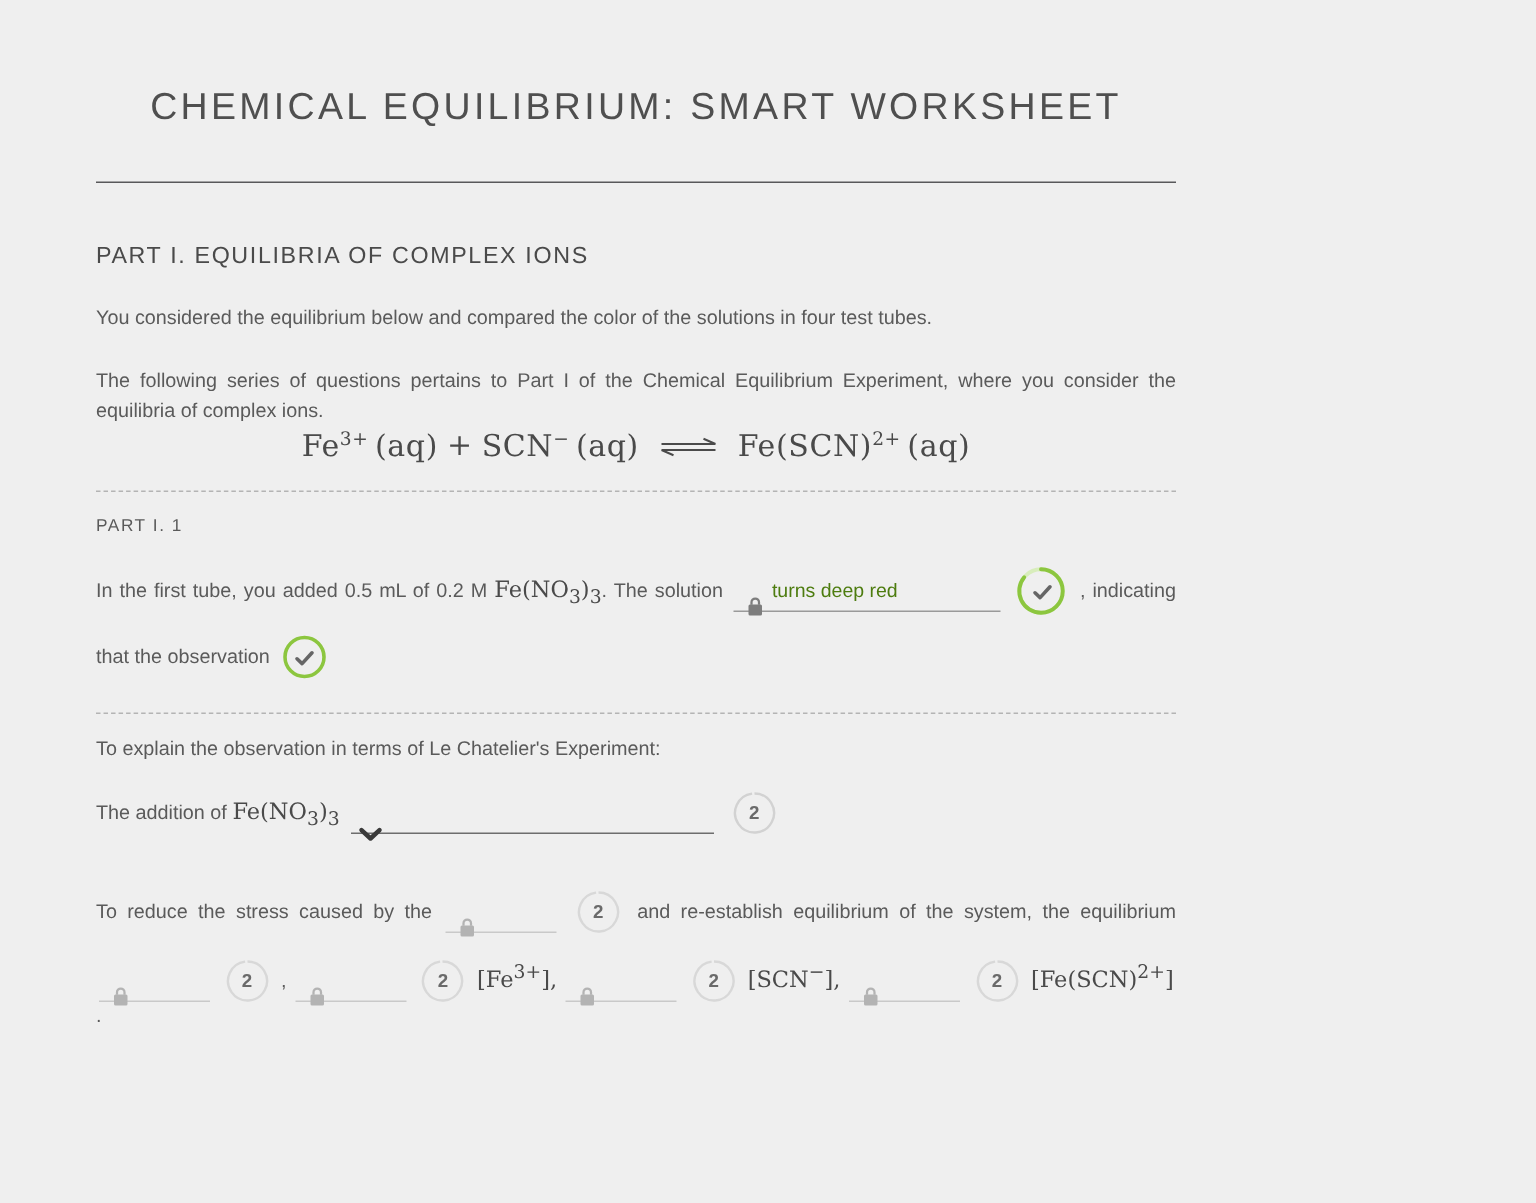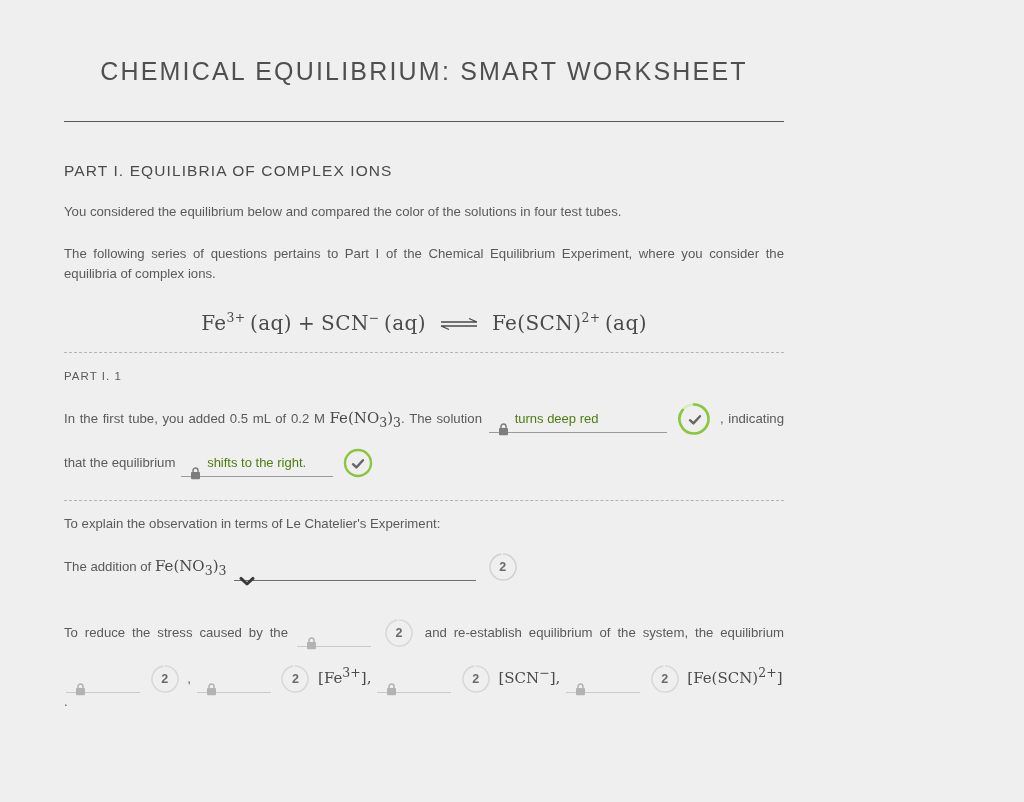--- a/index.html
+++ b/index.html
@@ -52,21 +52,20 @@
   .para.nojust{text-align:left;}
   
   .math{
     font-family:"DejaVu Serif","Liberation Serif",serif;
     color:#4a4a4a;
     white-space:nowrap;
   }
   .eq-block{
     text-align:center;
     font-size:20px;
-    margin-top:26px;
     letter-spacing:.4px;
   }
   .eq-block .math sup{font-size:.62em;}
   .eqarrow{
     display:inline-block;
     position:relative;
     width:40px;height:1em;
     vertical-align:middle;
     margin:0 7px;
   }
@@ -222,31 +221,22 @@
       </svg>
       <span class="tick">
         <svg width="14" height="14" viewBox="0 0 14 14">
             <path d="M2 7.2 L5.4 10.4 L12 3.2" fill="none" stroke="#666" stroke-width="2.4" stroke-linecap="round" stroke-linejoin="round"></path>
           </svg>
       </span>
     </span>
 
     <span>, indicating that the</span>
 
-    <span>equilibrium</span>
-
-    <span class="field w-md">
-      <span class="lock">
-        <svg width="11" height="13" viewBox="0 0 11 13">
-            <path d="M3 5.2V3.5a2.5 2.5 0 0 1 5 0v1.7" fill="none" stroke="#7d7d7d" stroke-width="1.5"></path>
-            <rect x="1" y="5" width="9" height="7.3" rx="1" fill="#7d7d7d"></rect>
-          </svg>
-      </span>
-      <span class="val">shifts to the right.</span>
-    </span>
+    <span>observation</span>
+
 
     <span class="badge">
       <svg width="30" height="30" viewBox="0 0 30 30">
         <circle cx="15" cy="15" r="13" fill="none" stroke="#8cc63f" stroke-width="2.4"></circle>
       </svg>
       <span class="tick">
         <svg width="14" height="14" viewBox="0 0 14 14">
             <path d="M2 7.2 L5.4 10.4 L12 3.2" fill="none" stroke="#666" stroke-width="2.4" stroke-linecap="round" stroke-linejoin="round"></path>
           </svg>
       </span>

